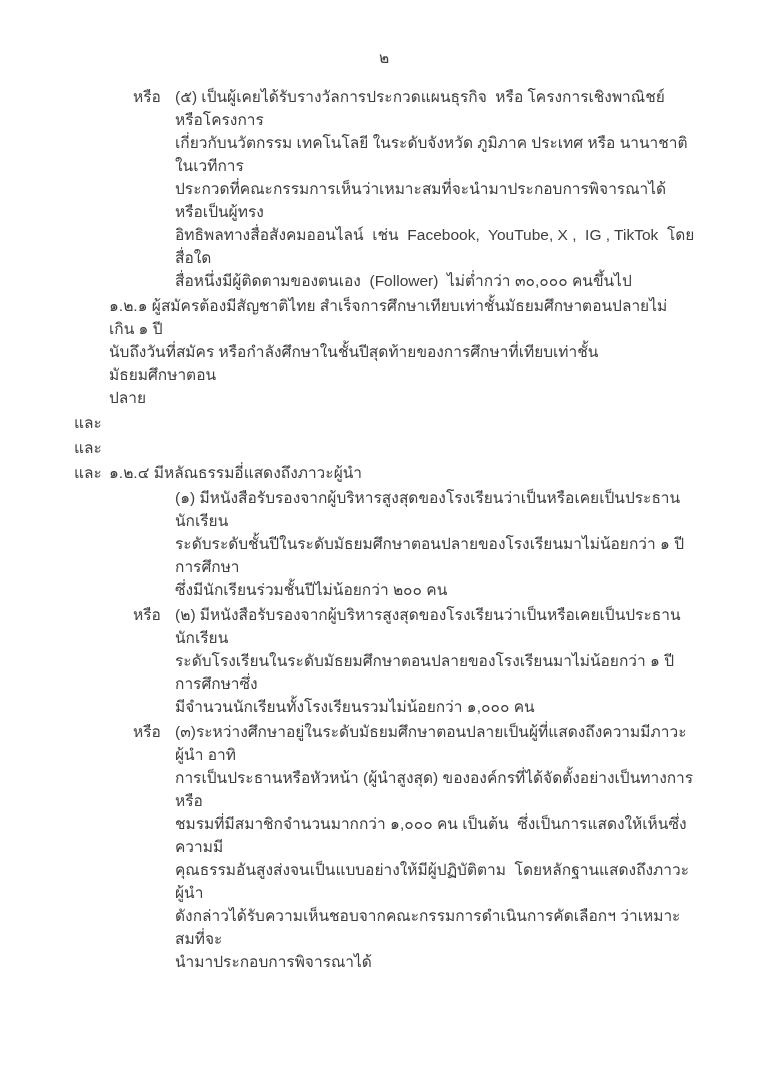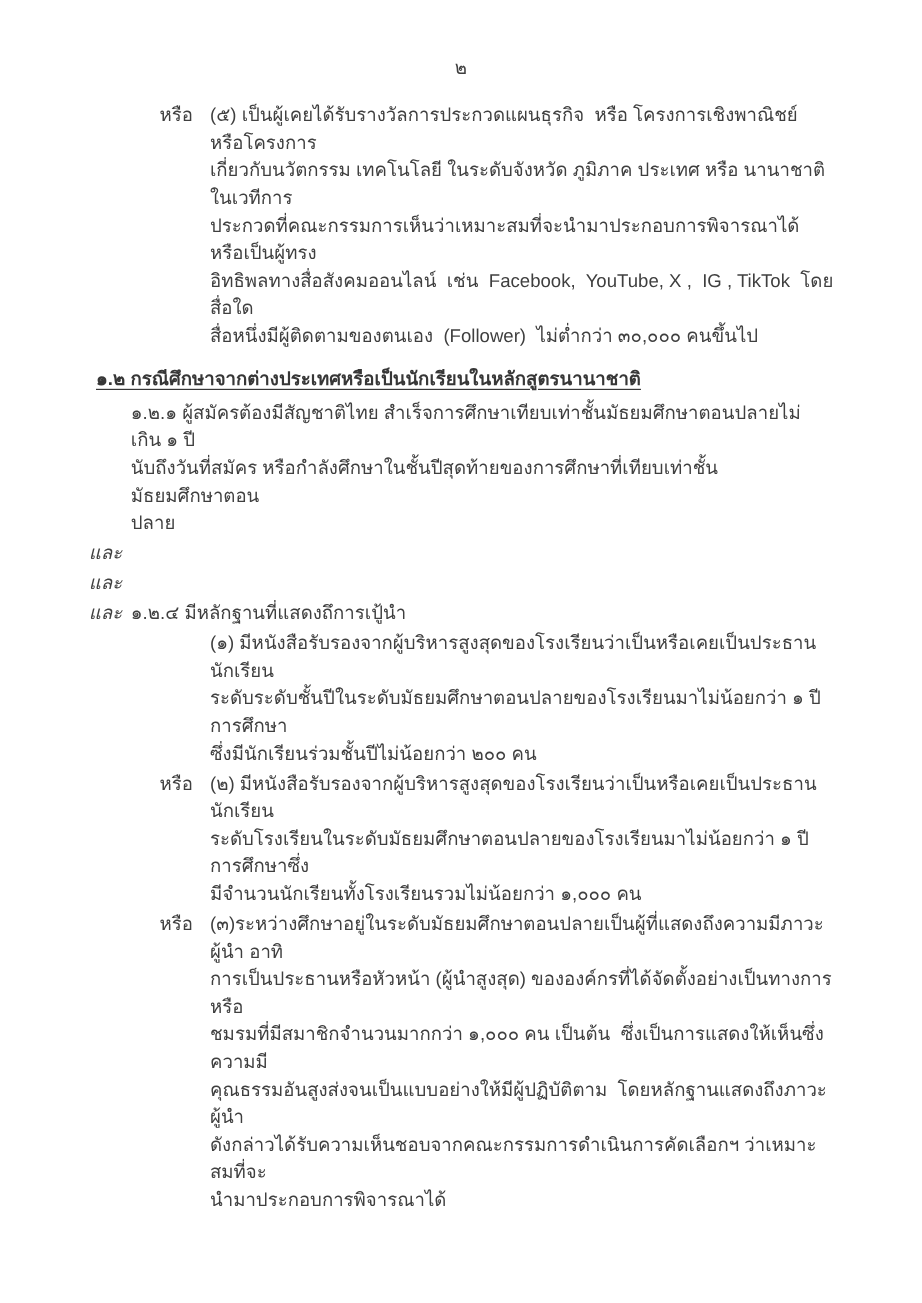--- a/index.html
+++ b/index.html
@@ -8,21 +8,21 @@
     font-family:"Liberation Sans","DejaVu Sans",sans-serif;
     font-size:15.5px;line-height:23px;color:#3f3f3f;
   }
   .page{position:relative;width:768px;height:1086px;}
   .page-number{text-align:center;padding-top:46px;margin-bottom:16px;}
   .row{display:flex;align-items:flex-start;margin-top:2px;}
   .indent-sub{margin-left:133px;}
   .indent-sub .lbl{flex:0 0 42px;}
   .indent-sub .txt{width:522px;}
   .indent-main{margin-left:74px;}
-  .indent-main .lbl{flex:0 0 35px;font-style:italic;}
+  .indent-main .lbl{flex:0 0 35px;}
   .indent-main .txt{width:566px;}
   .txt{white-space:pre-wrap;}
   .lbl{white-space:nowrap;}
   .section-heading{
     margin:13px 0 5px 80px;font-weight:bold;color:#373737;
     text-decoration:underline;text-underline-offset:3px;
   }
 </style>
 </head>
 <body>
@@ -33,40 +33,39 @@
 
   <div class="row indent-sub">
     <span class="lbl">หรือ</span>
     <div class="txt">(๕) เป็นผู้เคยได้รับรางวัลการประกวดแผนธุรกิจ  หรือ โครงการเชิงพาณิชย์  หรือโครงการ
 เกี่ยวกับนวัตกรรม เทคโนโลยี ในระดับจังหวัด ภูมิภาค ประเทศ หรือ นานาชาติในเวทีการ
 ประกวดที่คณะกรรมการเห็นว่าเหมาะสมที่จะนำมาประกอบการพิจารณาได้  หรือเป็นผู้ทรง
 อิทธิพลทางสื่อสังคมออนไลน์  เช่น  Facebook,  YouTube, X ,  IG , TikTok  โดยสื่อใด
 สื่อหนึ่งมีผู้ติดตามของตนเอง  (Follower)  ไม่ต่ำกว่า ๓๐,๐๐๐ คนขึ้นไป</div>
   </div>
 
-  <div class="section-heading">๑.๒  กรณีศึกษาจากต่างประเทศหรือเป็นนักเรียนในหลักสูตรนานาชาติ</div>
 
   <div class="row indent-main">
     <span class="lbl"></span>
     <div class="txt">๑.๒.๑ ผู้สมัครต้องมีสัญชาติไทย สำเร็จการศึกษาเทียบเท่าชั้นมัธยมศึกษาตอนปลายไม่เกิน ๑ ปี
 นับถึงวันที่สมัคร หรือกำลังศึกษาในชั้นปีสุดท้ายของการศึกษาที่เทียบเท่าชั้นมัธยมศึกษาตอน
 ปลาย</div>
   </div>
 
   <div class="row indent-main">
     <span class="lbl">และ</span>
   </div>
 
   <div class="row indent-main">
     <span class="lbl">และ</span>
   </div>
 
   <div class="row indent-main">
     <span class="lbl">และ</span>
-    <div class="txt">๑.๒.๔ มีหลักฐานที่แสดงถึการเปู้นำ</div>
+    <div class="txt">๑.๒.๔ มีหลัณธรรมอี่แสดงถึงภาวะผู้นำ</div>
   </div>
 
   <div class="row indent-sub">
     <span class="lbl"></span>
     <div class="txt">(๑) มีหนังสือรับรองจากผู้บริหารสูงสุดของโรงเรียนว่าเป็นหรือเคยเป็นประธานนักเรียน
 ระดับระดับชั้นปีในระดับมัธยมศึกษาตอนปลายของโรงเรียนมาไม่น้อยกว่า ๑ ปีการศึกษา
 ซึ่งมีนักเรียนร่วมชั้นปีไม่น้อยกว่า ๒๐๐ คน</div>
   </div>
 
   <div class="row indent-sub">

